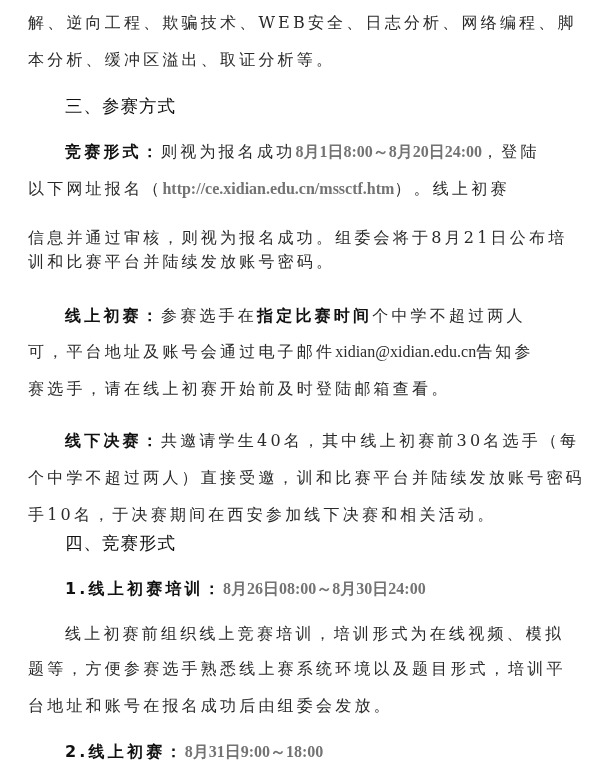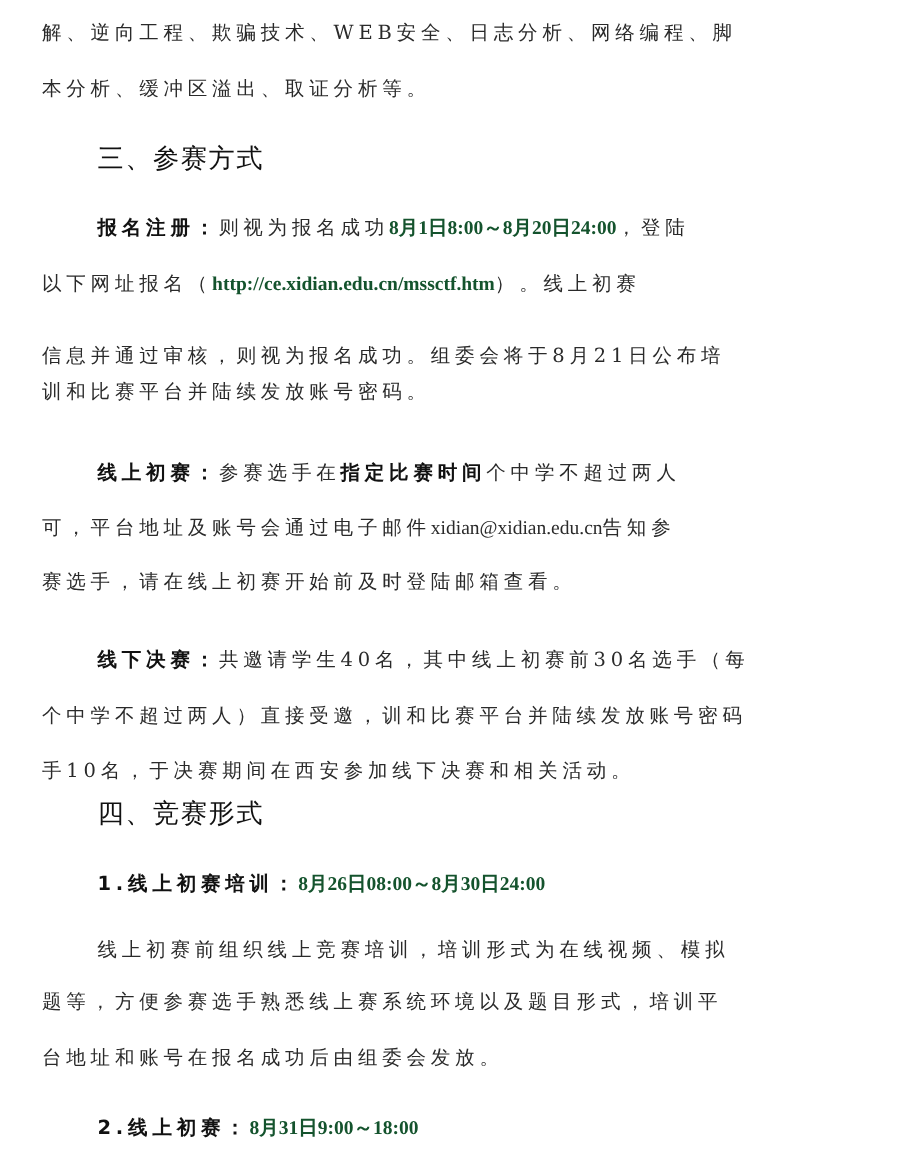--- a/index.html
+++ b/index.html
@@ -1,37 +1,37 @@
 <!DOCTYPE html>
 <html><head>
 <meta charset="utf-8">
 <style>
   html, body { margin:0; padding:0; background:#ffffff; }
   body { width:611px; height:776px; overflow:hidden; position:relative;
          font-family:"DejaVu Serif","Liberation Serif",serif; color:#2a2a2a; }
-  .line { position:absolute; left:28px; width:560px; font-size:13px; line-height:22px;
+  .line { position:absolute; left:28px; width:560px; font-size:16px; line-height:22px;
           white-space:nowrap; letter-spacing:3.2px; }
   .indent { left:65px; }
-  .b { font-weight:bold; color:#14532d; letter-spacing:0.5px; }
+  .b { font-weight:bold; color:#737373; letter-spacing:0.5px; }
   .bs { font-weight:bold; font-family:"DejaVu Sans","Liberation Sans",sans-serif; color:#111; }
   .h { font-family:"DejaVu Sans","Liberation Sans",sans-serif; font-size:17.5px; letter-spacing:1px; color:#111; }
   .num { font-family:"Liberation Serif",serif; letter-spacing:0; }
 </style>
 </head>
 <body>
 
 <div>
 
   <div class="line" style="top:12px">解、逆向工程、欺骗技术、WEB安全、日志分析、网络编程、脚</div>
   <div class="line" style="top:49px">本分析、缓冲区溢出、取证分析等。</div>
 
   <div class="line indent h" style="top:95px">三、参赛方式</div>
 
   <div class="line indent" style="top:141px">
-    <span class="bs">报名注册：</span><span>则视为报名成功</span><span class="b num">8月1日8:00～8月20日24:00</span><span>，登陆</span>
+    <span class="bs">竞赛形式：</span><span>则视为报名成功</span><span class="b num">8月1日8:00～8月20日24:00</span><span>，登陆</span>
   </div>
   <div class="line" style="top:178px">
     <span>以下网址报名（</span><span class="b num">http://ce.xidian.edu.cn/mssctf.htm</span><span>）。线上初赛</span>
   </div>
   <div class="line" style="top:227px">信息并通过审核，则视为报名成功。组委会将于8月21日公布培</div>
   <div class="line" style="top:251px">训和比赛平台并陆续发放账号密码。</div>
 
   <div class="line indent" style="top:305px">
     <span class="bs">线上初赛：</span><span>参赛选手在</span><span class="bs">指定比赛时间</span><span>个中学不超过两人</span>
   </div>

